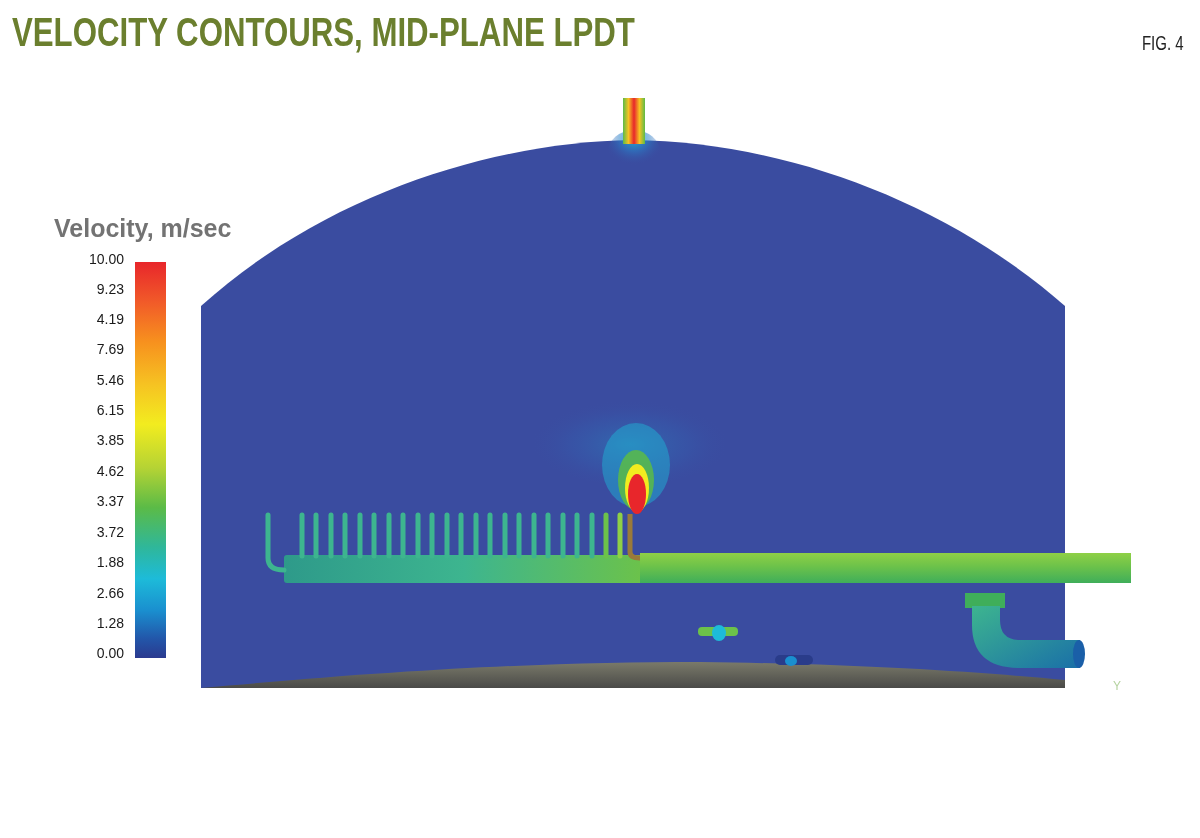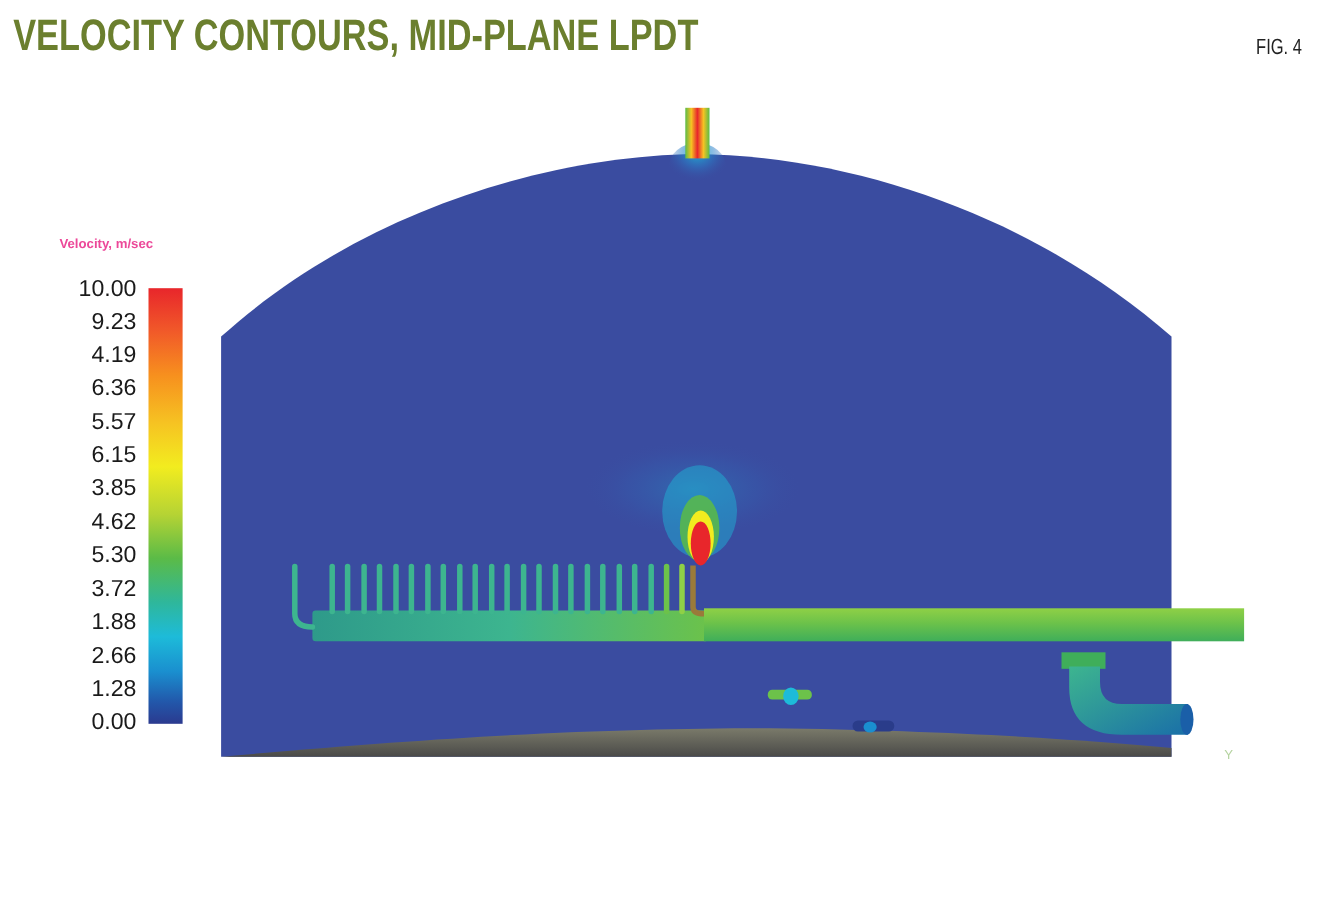--- a/index.html
+++ b/index.html
@@ -1,43 +1,43 @@
 <!DOCTYPE html>
 <html><head>
 <meta charset="utf-8">
 <style>
   html, body { margin:0; padding:0; background:#ffffff; }
   body { width:1200px; height:838px; position:relative; overflow:hidden; font-family:"Liberation Sans", sans-serif; }
   .title { position:absolute; left:12px; top:12px; font-family:"Liberation Sans", sans-serif; font-weight:700; font-size:40px; color:#6b7f2e; letter-spacing:0px; transform:scaleX(0.78); transform-origin:left top; white-space:nowrap; line-height:1; }
   .fig { position:absolute; right:16px; top:32px; font-family:"Liberation Sans", sans-serif; font-size:20px; color:#222; transform:scaleX(0.75); transform-origin:right top; white-space:nowrap; }
-  .legend-title { position:absolute; left:54px; top:214px; font-size:12px; font-weight:700; color:#ec4899; white-space:nowrap; }
+  .legend-title { position:absolute; left:54px; top:214px; font-size:25px; font-weight:700; color:#737373; white-space:nowrap; }
   .legend-ticks { position:absolute; left:40px; top:250px; width:84px; }
-  .legend-tick { position:absolute; right:0; font-size:21px; color:#1a1a1a; line-height:1; white-space:nowrap; }
+  .legend-tick { position:absolute; right:0; font-size:14px; color:#1a1a1a; line-height:1; white-space:nowrap; }
   .colorbar { position:absolute; left:135px; top:262px; width:31px; height:396px;
     background:linear-gradient(to bottom, #e8262b 0%, #f15a29 10%, #f7901e 20%, #f6c322 31%, #f2ec1f 41%, #b5d334 52%, #5bbb47 62%, #2fb79a 72%, #1dbbd9 80%, #1a8fcf 88%, #2257aa 95%, #2b3a8f 100%); }
   svg.scene { position:absolute; left:0; top:0; }
 </style>
 </head>
 <body>
 
 <div class="title">VELOCITY CONTOURS, MID-PLANE LPDT</div>
 <div class="fig">FIG. 4</div>
 
 <div class="legend-title">Velocity, m/sec</div>
 <div class="colorbar"></div>
 <div class="legend-ticks">
   <div class="legend-tick" style="top:2px">10.00</div>
   <div class="legend-tick" style="top:32px">9.23</div>
   <div class="legend-tick" style="top:62px">4.19</div>
-  <div class="legend-tick" style="top:92px">6.36</div>
-  <div class="legend-tick" style="top:123px">5.57</div>
+  <div class="legend-tick" style="top:92px">7.69</div>
+  <div class="legend-tick" style="top:123px">5.46</div>
   <div class="legend-tick" style="top:153px">6.15</div>
   <div class="legend-tick" style="top:183px">3.85</div>
   <div class="legend-tick" style="top:214px">4.62</div>
-  <div class="legend-tick" style="top:244px">5.30</div>
+  <div class="legend-tick" style="top:244px">3.37</div>
   <div class="legend-tick" style="top:275px">3.72</div>
   <div class="legend-tick" style="top:305px">1.88</div>
   <div class="legend-tick" style="top:336px">2.66</div>
   <div class="legend-tick" style="top:366px">1.28</div>
   <div class="legend-tick" style="top:396px">0.00</div>
 </div>
 
 <svg class="scene" width="1200" height="838" viewBox="0 0 1200 838">
   <defs>
     <radialGradient id="nozzleGlow" cx="0.5" cy="0.2" r="0.6">

